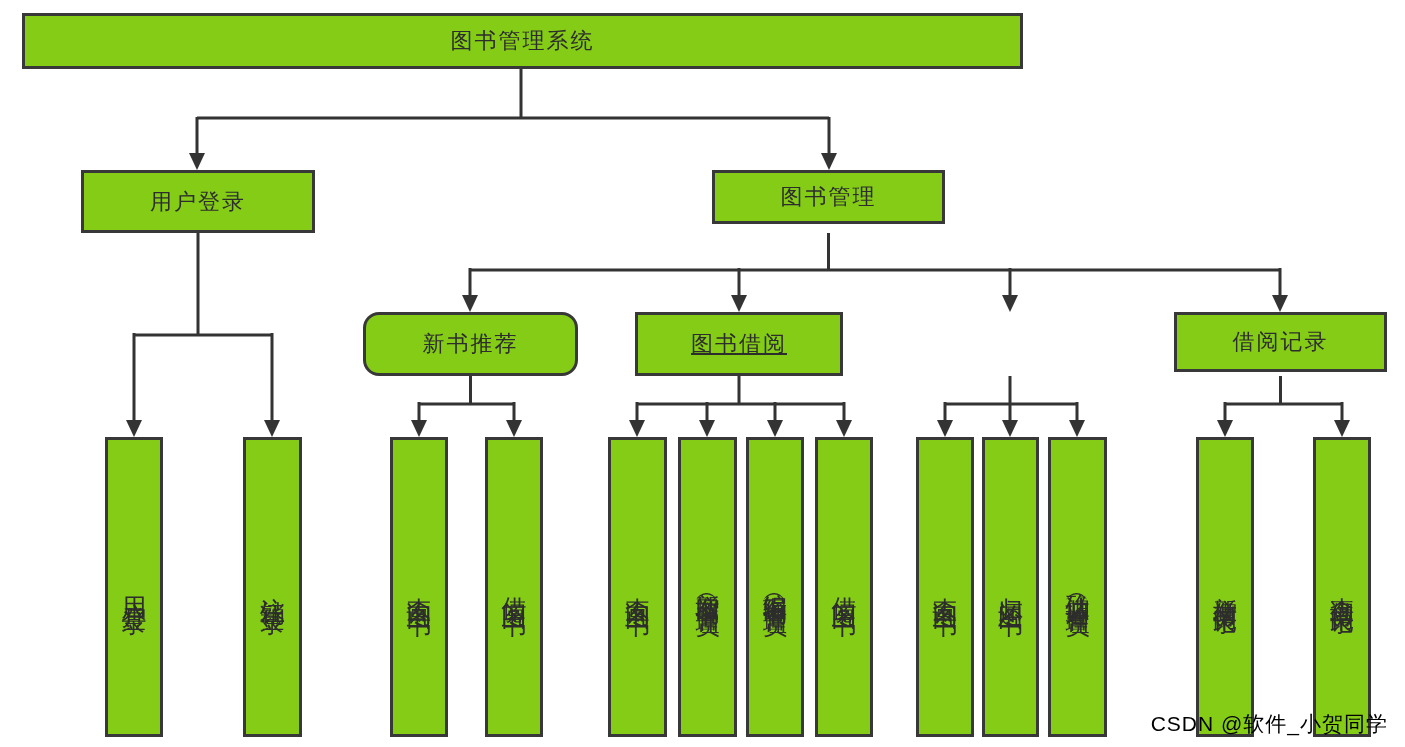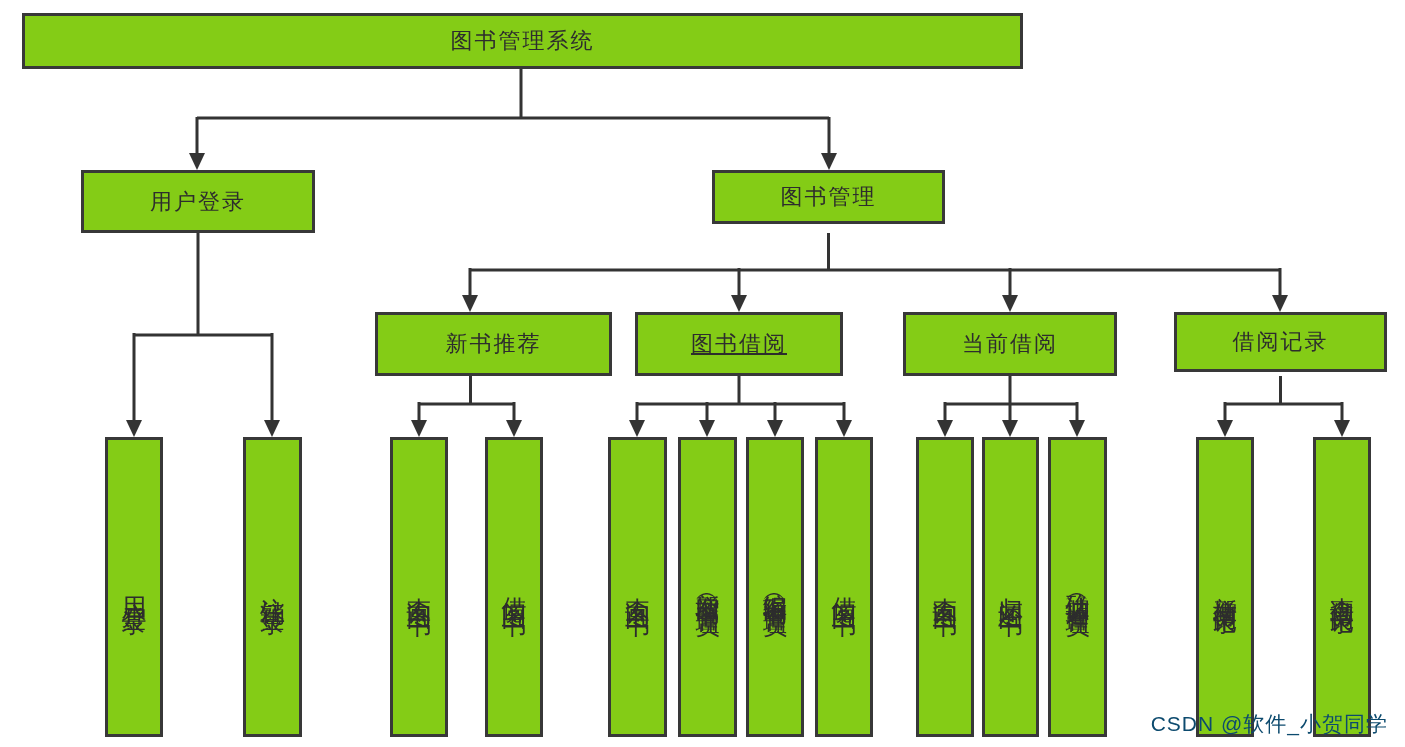--- a/index.html
+++ b/index.html
@@ -34,21 +34,21 @@
     font-size: 25px;
     letter-spacing: 5px;
     line-height: 1;
   }
   .box.v.long { letter-spacing: 3px; font-size: 24px; }
   .watermark {
     position: absolute;
     right: 17px;
     bottom: 9px;
     font-size: 21px;
-    color: #0c4a6e;
+    color: #000000;
     letter-spacing: 1px;
     z-index: 5;
     white-space: nowrap;
   }
 </style>
 </head>
 <body>
 
 <div class="canvas">
 
@@ -90,23 +90,22 @@
       <polygon points="1217,420 1233,420 1225,437"></polygon>
       <polygon points="1334,420 1350,420 1342,437"></polygon>
     </g>
   </svg>
 
   <div class="box h" style="left:22px; top:13px; width:1001px; height:56px;">图书管理系统</div>
 
   <div class="box h" style="left:81px; top:170px; width:234px; height:63px;">用户登录</div>
   <div class="box h" style="left:712px; top:170px; width:233px; height:54px;">图书管理</div>
 
-  <div class="box h" style="left:375px; top:312px; width:237px; height:64px;">新书推荐</div>
+  <div class="box h" style="left:363px; top:312px; width:215px; height:64px;border-radius:16px;">新书推荐</div>
   <div class="box h" style="left:635px; top:312px; width:208px; height:64px;text-decoration:underline;">图书借阅</div>
-  <div class="box h" style="left:903px; top:312px; width:214px; height:64px;">当前借阅</div>
   <div class="box h" style="left:1174px; top:312px; width:213px; height:60px;">借阅记录</div>
 
   <div class="box v" style="left:105px; top:437px; width:58px; height:300px;">用户登录</div>
   <div class="box v" style="left:243px; top:437px; width:59px; height:300px;">注销登录</div>
 
   <div class="box v" style="left:390px; top:437px; width:58px; height:300px;">查询图书</div>
   <div class="box v" style="left:485px; top:437px; width:58px; height:300px;">借阅图书</div>
 
   <div class="box v" style="left:608px; top:437px; width:59px; height:300px;">查询图书</div>
   <div class="box v long" style="left:678px; top:437px; width:59px; height:300px;">新增图书（管理员）</div>

